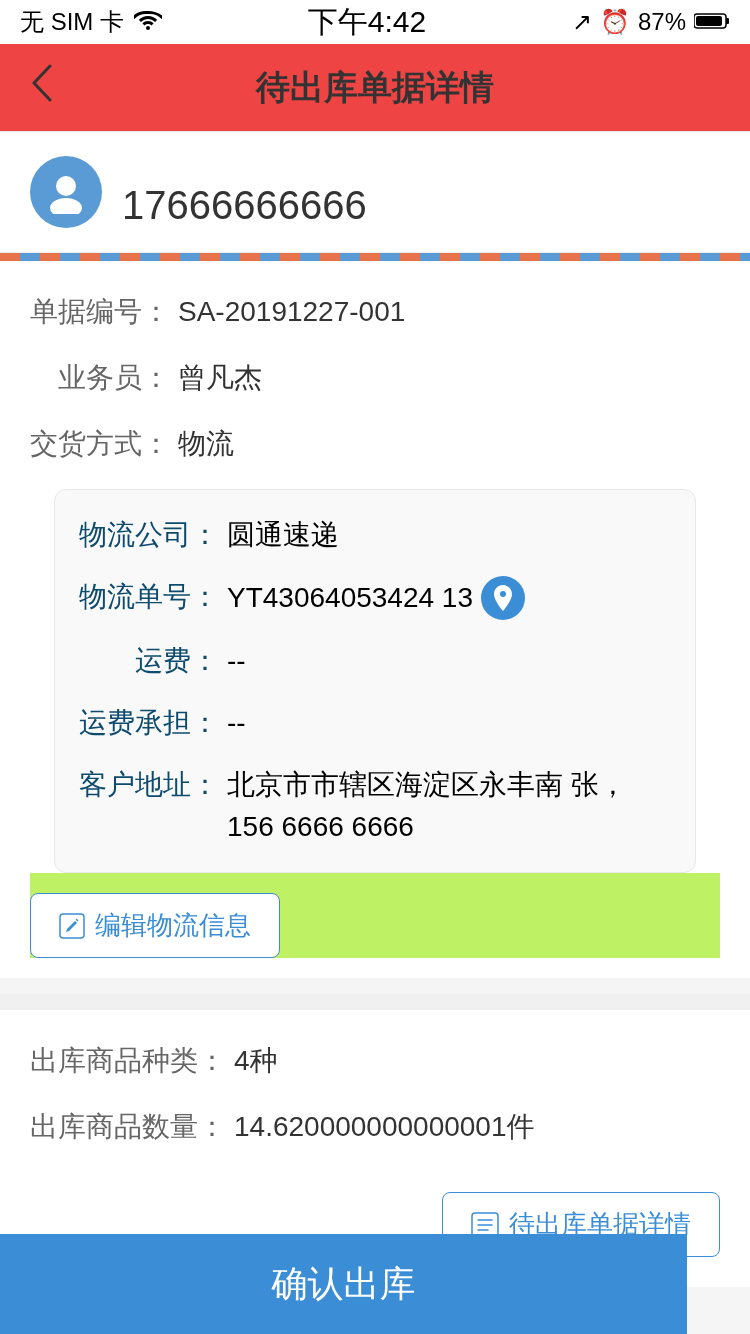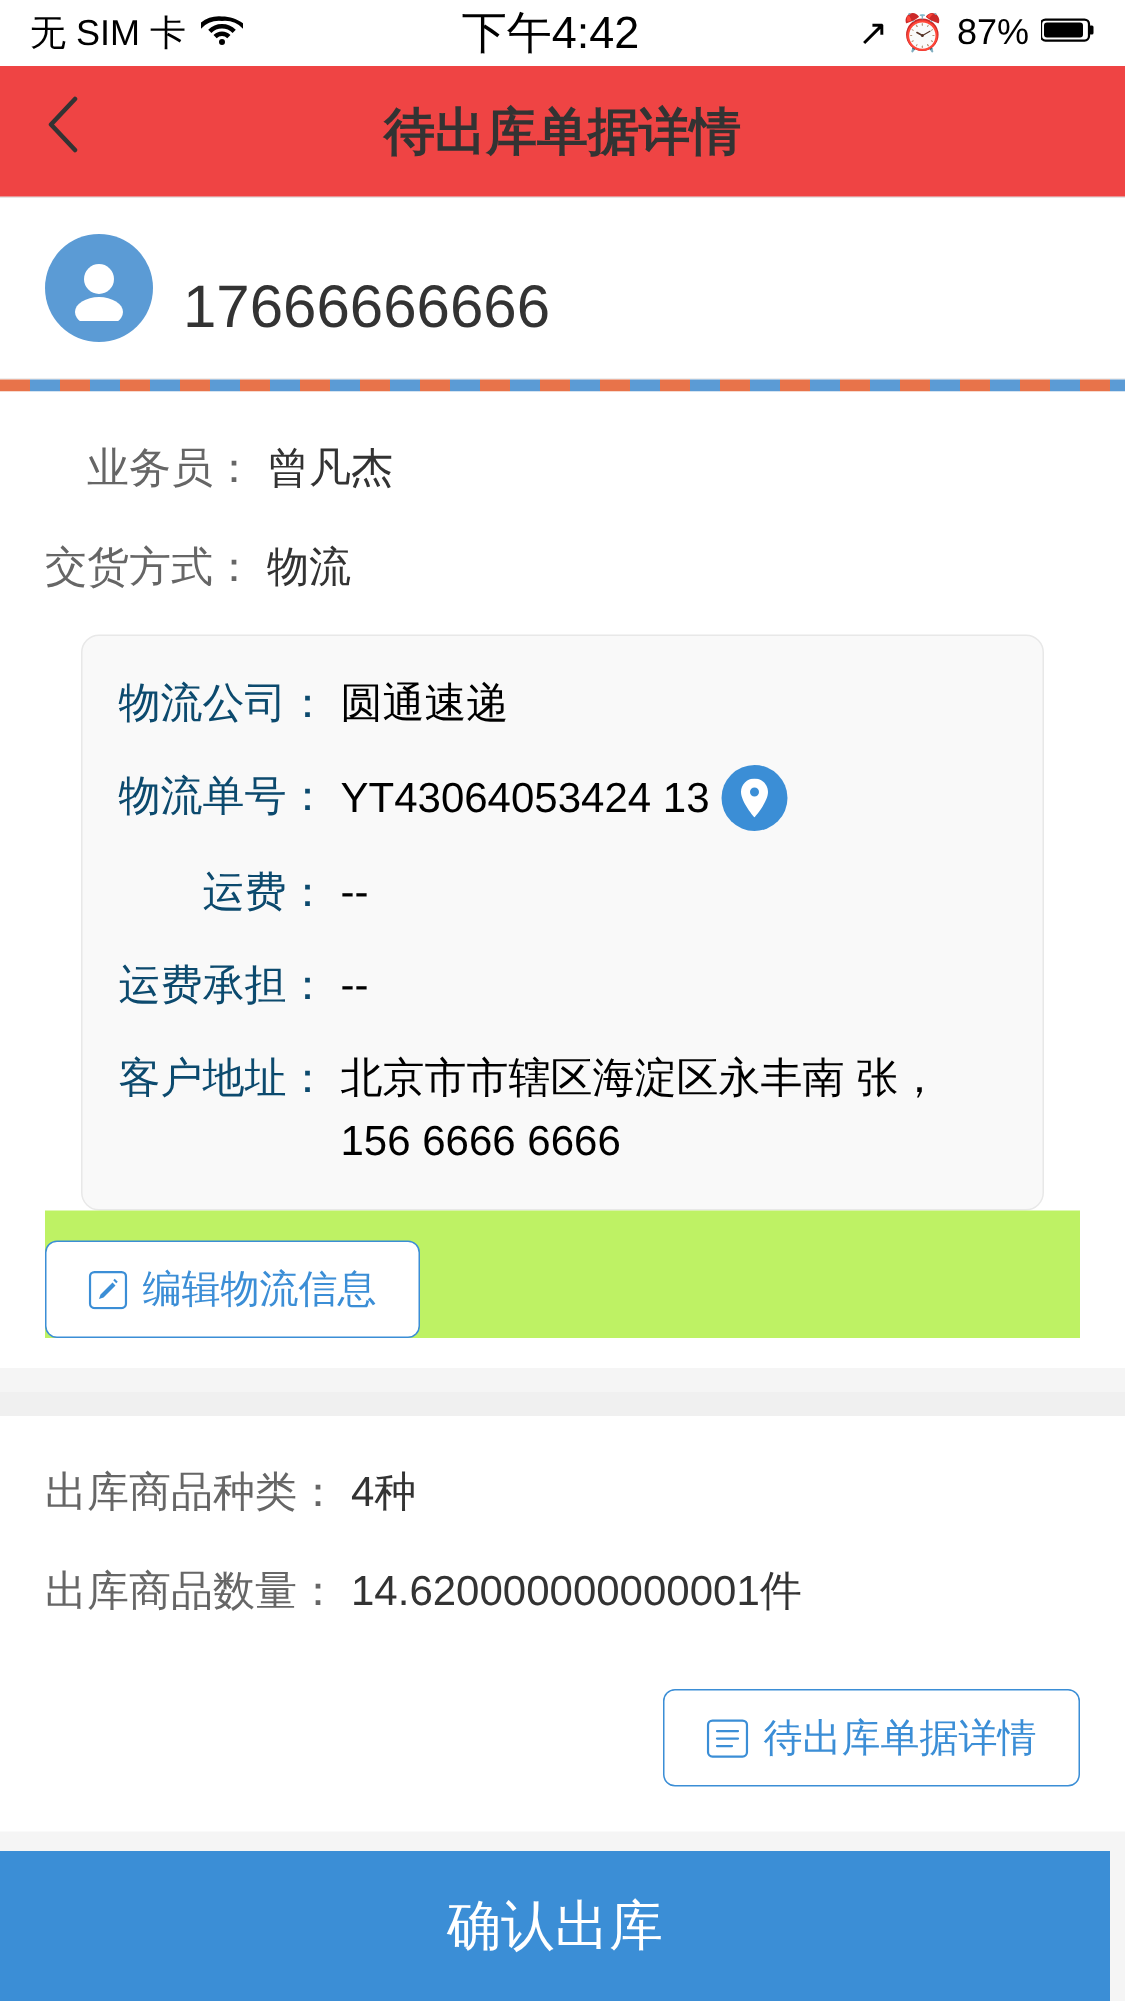--- a/index.html
+++ b/index.html
@@ -215,21 +215,21 @@
     .bottom-space {
       height: 200px;
       background: #f5f5f5;
     }
 
     
     .confirm-bar {
       position: fixed;
       bottom: 0;
       left: 0;
-      width: 740px;
+      width: 687px;
       height: 100px;
       background: #3b8ed6;
       display: flex;
       align-items: center;
       justify-content: center;
       cursor: pointer;
     }
     .confirm-bar-text {
       color: #fff;
       font-size: 36px;
@@ -279,20 +279,24 @@
       <ellipse cx="22" cy="38" rx="16" ry="10" fill="#fff"></ellipse>
     </svg>
   </div>
   <div class="customer-phone">17666666666</div>
 </div>
 
 <div class="dashed-divider"></div>
 
 <div class="info-section">
   <div class="info-row">
+    <span class="info-label">单据编号：</span>
+    <span class="info-value">SA-20191227-001</span>
+  </div>
+  <div class="info-row">
     <span class="info-label">业务员：</span>
     <span class="info-value">曾凡杰</span>
   </div>
   <div class="info-row">
     <span class="info-label">交货方式：</span>
     <span class="info-value">物流</span>
   </div>
 
   <div class="logistics-card">
     <div class="logistics-row">

